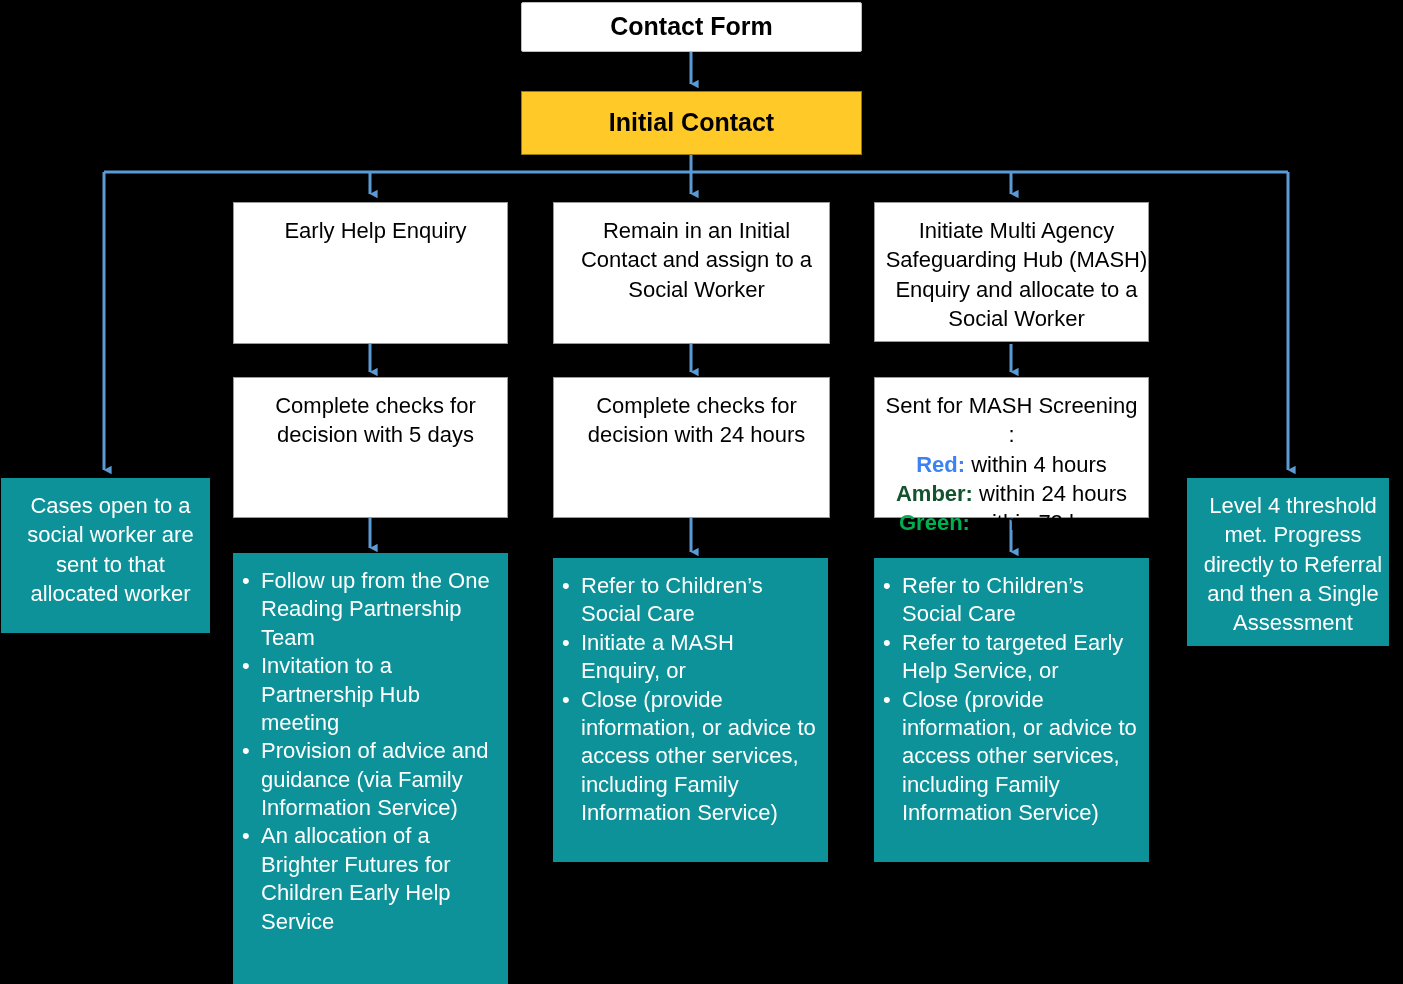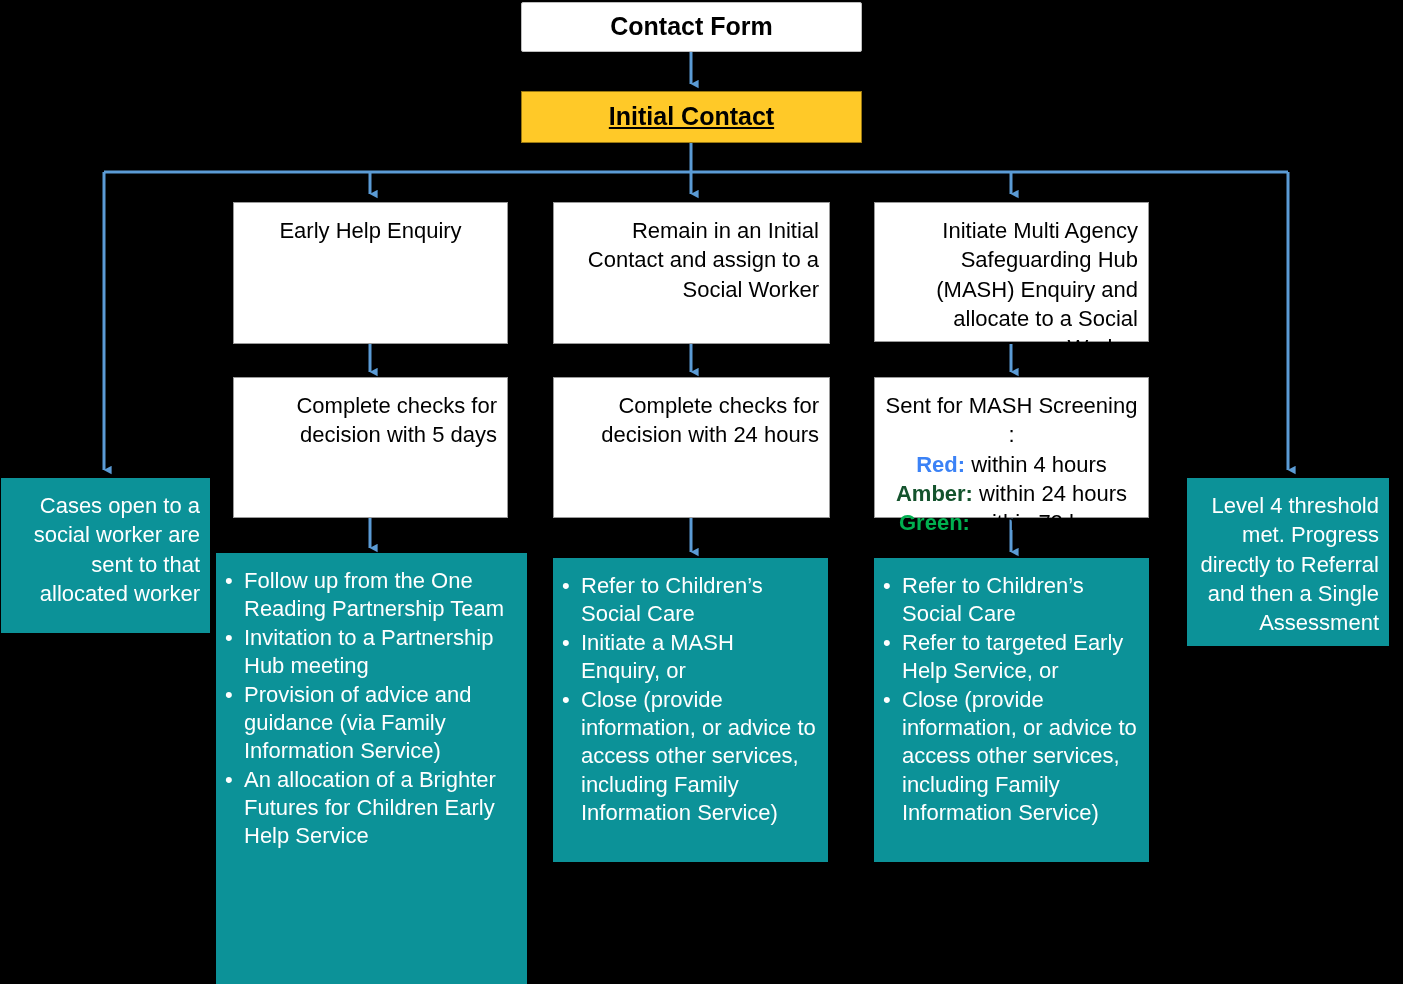--- a/index.html
+++ b/index.html
@@ -13,21 +13,21 @@
   .yellow-box{background:#ffc928;border:1px solid #9a7811;color:#000;}
   .teal-box{background:#0c9298;color:#ffffff;}
 
   .t-center{display:flex;align-items:flex-start;justify-content:center;text-align:center;}
   .t-mid{display:flex;align-items:center;justify-content:center;text-align:center;}
 
   .title-bold{font-weight:bold;font-size:25px;line-height:1.25;}
   .body-txt{font-size:22px;line-height:1.33;font-weight:400;}
   .teal-txt{font-size:22px;line-height:1.29;font-weight:400;}
 
-  .pad-t{padding:13px 10px 8px 10px;text-align:right;}
+  .pad-t{padding:13px 0 8px 10px;}
 
   ul.blist{margin:0;padding:0 6px 0 26px;list-style:none;}
   ul.blist li{position:relative;margin:0 0 0 0;padding:0 0 0 2px;text-indent:0;}
   ul.blist li::before{content:"\2022";position:absolute;left:-17px;top:0;}
 
   .mash-line{display:block;}
   .sw-red{color:#3b82f6;font-weight:bold;}
   .sw-amber{color:#14532d;font-weight:bold;}
   .sw-green{color:#00b050;font-weight:bold;}
 
@@ -68,41 +68,41 @@
 
       <path d="M1011,344 L1011,372" marker-end="url(#arw)"></path>
       <path d="M1011,518 L1011,552" marker-end="url(#arw)"></path>
     </g>
   </svg>
 
   <div class="node white-box rounded t-mid title-bold" style="left:521px;top:2px;width:341px;height:50px;">
     <span>Contact Form</span>
   </div>
 
-  <div class="node yellow-box t-mid title-bold" style="left:521px;top:91px;width:341px;height:52px;text-decoration:underline;">
+  <div class="node yellow-box t-mid title-bold" style="left:521px;top:91px;width:341px;height:64px;">
     <span>Initial Contact</span>
   </div>
 
   <div class="node teal-box t-center body-txt pad-t" style="left:1px;top:478px;width:209px;height:155px;">
     <span>Cases open to a social worker are sent to that allocated worker</span>
   </div>
 
   <div class="node teal-box t-center body-txt pad-t" style="left:1187px;top:478px;width:202px;height:168px;">
     <span>Level 4 threshold met.  Progress directly to Referral and then a Single Assessment</span>
   </div>
 
   <div class="node white-box t-center body-txt pad-t" style="left:233px;top:202px;width:275px;height:142px;">
     <span>Early Help Enquiry</span>
   </div>
 
   <div class="node white-box t-center body-txt pad-t" style="left:233px;top:377px;width:275px;height:141px;">
     <span>Complete checks for decision with 5 days</span>
   </div>
 
-  <div class="node teal-box teal-txt" style="left:216px;top:553px;width:311px;height:431px;padding:14px 4px 4px 0;">
+  <div class="node teal-box teal-txt" style="left:233px;top:553px;width:275px;height:431px;padding:14px 4px 4px 0;">
     <ul class="blist">
       <li>Follow up from the One Reading Partnership Team</li>
       <li>Invitation to a Partnership Hub meeting</li>
       <li>Provision of advice and guidance (via Family Information Service)</li>
       <li>An allocation of a Brighter Futures for Children Early Help Service</li>
     </ul>
   </div>
 
   <div class="node white-box t-center body-txt pad-t" style="left:553px;top:202px;width:277px;height:142px;">
     <span>Remain in an Initial Contact and assign to a Social Worker</span>

